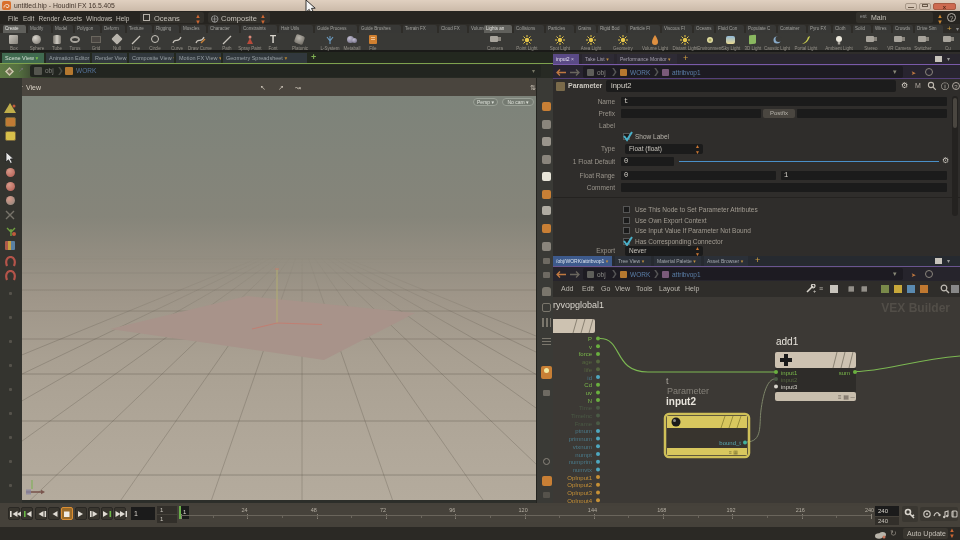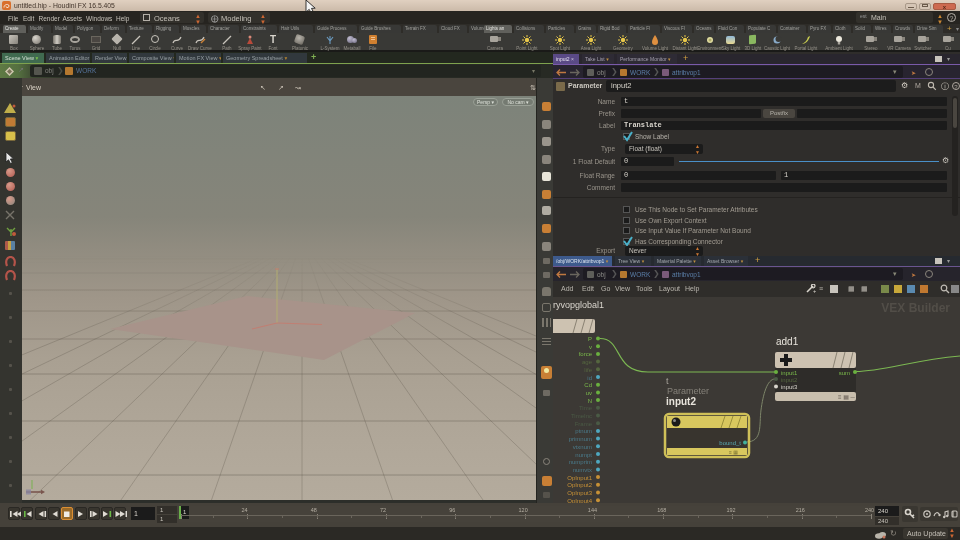--- a/index.html
+++ b/index.html
@@ -31,21 +31,21 @@
   <span class="abs" style="left:38.5px;top:4px;font-size:6.5px;">Render</span>
   <span class="abs" style="left:62.5px;top:4px;font-size:6.5px;">Assets</span>
   <span class="abs" style="left:86px;top:4px;font-size:6.5px;">Windows</span>
   <span class="abs" style="left:116px;top:4px;font-size:6.5px;">Help</span>
   <div class="abs" style="left:140px;top:1px;width:64px;height:11px;background:#32302b;border-radius:2px;"></div>
   <div class="abs" style="left:143px;top:3px;width:7px;height:7px;border:1px solid #b5b0a8;"></div>
   <span class="abs" style="left:154px;top:3px;">Oceans</span>
   <span class="abs" style="left:195px;top:2px;color:#cc6633;font-size:6px;">▲<br>▼</span>
   <div class="abs" style="left:208px;top:1px;width:62px;height:11px;background:#32302b;border-radius:2px;"></div>
   <span class="abs" style="left:211px;top:3px;color:#a8a8a8;">⨁</span>
-  <span class="abs" style="left:221px;top:3px;">Modeling</span>
+  <span class="abs" style="left:221px;top:3px;">Composite</span>
   <span class="abs" style="left:260px;top:2px;color:#cc6633;font-size:6px;">▲<br>▼</span>
   <div class="abs" style="left:856px;top:1px;width:77px;height:11px;background:#32302b;border-radius:2px;"></div>
   <span class="abs" style="left:860px;top:2px;font-size:5px;color:#999;">est</span>
   <span class="abs" style="left:871px;top:3px;font-size:7px;">Main</span>
   <span class="abs" style="left:937px;top:2px;color:#cc8833;font-size:6px;">▲<br>▼</span>
   <div class="abs" style="left:947px;top:2px;width:9px;height:9px;border-radius:50%;border:1px solid #b5b0a8;font-size:7px;text-align:center;line-height:9px;color:#b5b0a8;">?</div>
 </div>
 
 <div id="shelftabs" class="abs" style="left:0;top:24px;width:960px;height:9px;background:#2e2c28;">
       <div class="abs" style="left:3px;top:1px;width:23px;height:8px;background:#60605c;border-radius:2px 2px 0 0;color:#e8e8e4;font-size:4.5px;line-height:8px;padding:0 2px;overflow:hidden;white-space:nowrap;">Create</div>
@@ -480,21 +480,20 @@
     <span class="abs" style="left:399px;top:3px;width:8px;height:8px;border-radius:50%;border:1px solid #b0a8a0;color:#b0a8a0;font-size:6px;text-align:center;line-height:8px;">?</span>
   </div>
   <div id="params" class="abs" style="left:0;top:42px;width:407px;height:162px;">
         <div class="abs" style="left:0;top:4px;width:62px;text-align:right;color:#9a958c;font-size:6.5px;">Name</div>
         <div class="abs" style="left:68px;top:3px;width:326px;height:9px;background:#1b1b1b;border-radius:1px;color:#d8d4cc;font-size:7px;font-family:'Liberation Mono',monospace;line-height:9px;padding-left:3px;">t</div>
         <div class="abs" style="left:0;top:16px;width:62px;text-align:right;color:#9a958c;font-size:6.5px;">Prefix</div>
         <div class="abs" style="left:68px;top:15px;width:140px;height:9px;background:#1b1b1b;border-radius:1px;color:#d8d4cc;font-size:7px;font-family:'Liberation Mono',monospace;line-height:9px;padding-left:3px;"></div>
         <div class="abs" style="left:210px;top:15px;width:32px;height:9px;background:#4a4640;border-radius:2px;color:#b8b4ac;font-size:6px;text-align:center;line-height:9px;">Postfix</div>
         <div class="abs" style="left:244px;top:15px;width:150px;height:9px;background:#1b1b1b;border-radius:1px;color:#d8d4cc;font-size:7px;font-family:'Liberation Mono',monospace;line-height:9px;padding-left:3px;"></div>
         <div class="abs" style="left:0;top:28px;width:62px;text-align:right;color:#9a958c;font-size:6.5px;">Label</div>
-        <div class="abs" style="left:68px;top:27px;width:326px;height:9px;background:#1b1b1b;border-radius:1px;color:#d8d4cc;font-size:7px;font-weight:bold;font-family:'Liberation Mono',monospace;line-height:9px;padding-left:3px;">Translate</div>
         <div class="abs" style="left:70px;top:39px;width:7px;height:7px;background:#1b1b1b;border:1px solid #555;"></div>
         <svg class="abs" style="left:69px;top:37px" width="12" height="12">
           <path d="M2,5 L5,9 L10,1" stroke="#4ab0c8" stroke-width="2" fill="none"></path>
         </svg>
         <div class="abs" style="left:82px;top:39px;color:#b8b4ac;font-size:6.5px;">Show Label</div>
         <div class="abs" style="left:0;top:51px;width:62px;text-align:right;color:#9a958c;font-size:6.5px;">Type</div>
         <div class="abs" style="left:72px;top:50px;width:78px;height:10px;background:#1b1b1b;border-radius:2px;color:#c8c4bc;font-size:6.5px;line-height:10px;padding-left:4px;">Float (float)</div>
         <span class="abs" style="left:142px;top:49px;color:#cc7733;font-size:5px;">▲<br>▼</span>
         <div class="abs" style="left:0;top:64px;width:62px;text-align:right;color:#9a958c;font-size:6.5px;">1 Float Default</div>
         <div class="abs" style="left:68px;top:63px;width:53px;height:9px;background:#1b1b1b;border-radius:1px;color:#d8d4cc;font-size:7px;font-family:'Liberation Mono',monospace;line-height:9px;padding-left:3px;">0</div>

